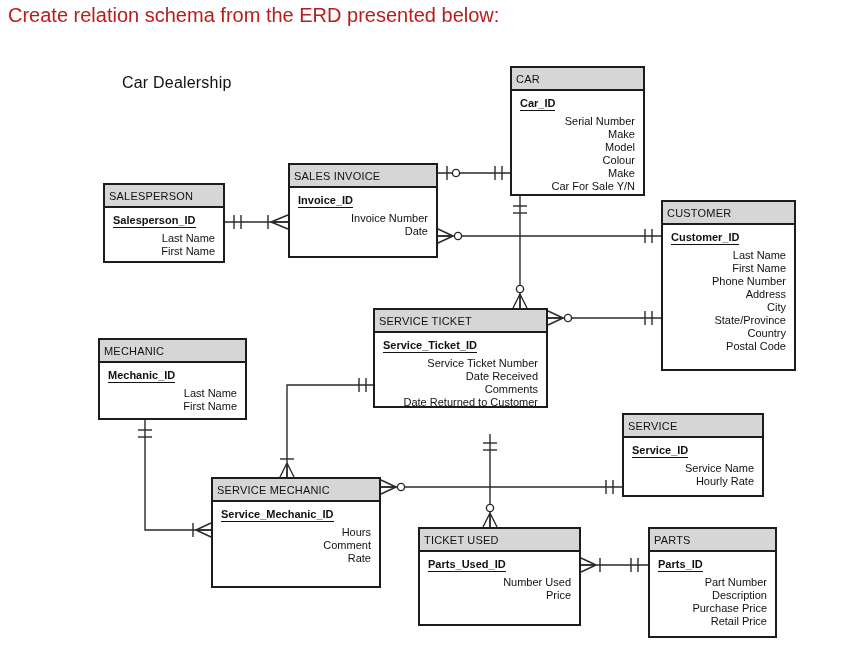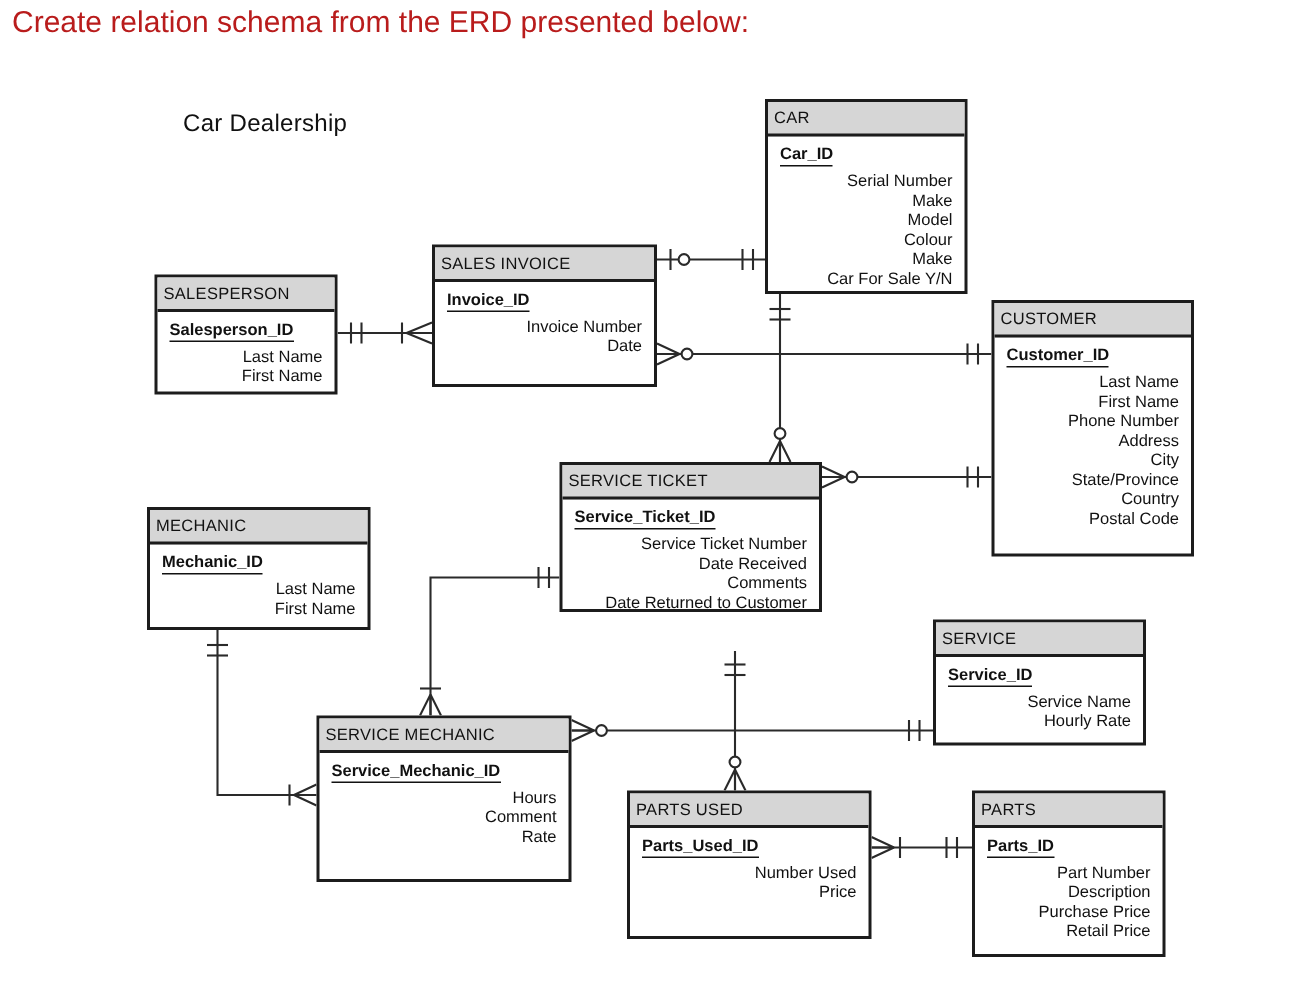--- a/index.html
+++ b/index.html
@@ -216,21 +216,21 @@
     <div class="pk-row"><span class="pk">Service_Mechanic_ID</span></div>
     <div>
         <div class="attr-row">Hours</div>
         <div class="attr-row">Comment</div>
         <div class="attr-row">Rate</div>
       </div>
   </div>
 </div>
 
 <div class="entity" style="left:418px;top:527px;width:163px;height:99px">
-  <div class="entity-header">PARTS USED</div>
+  <div class="entity-header">TICKET USED</div>
   <div class="entity-body">
     <div class="pk-row"><span class="pk">Parts_Used_ID</span></div>
     <div>
         <div class="attr-row">Number Used</div>
         <div class="attr-row">Price</div>
       </div>
   </div>
 </div>
 
 <div class="entity" style="left:648px;top:527px;width:129px;height:111px">

